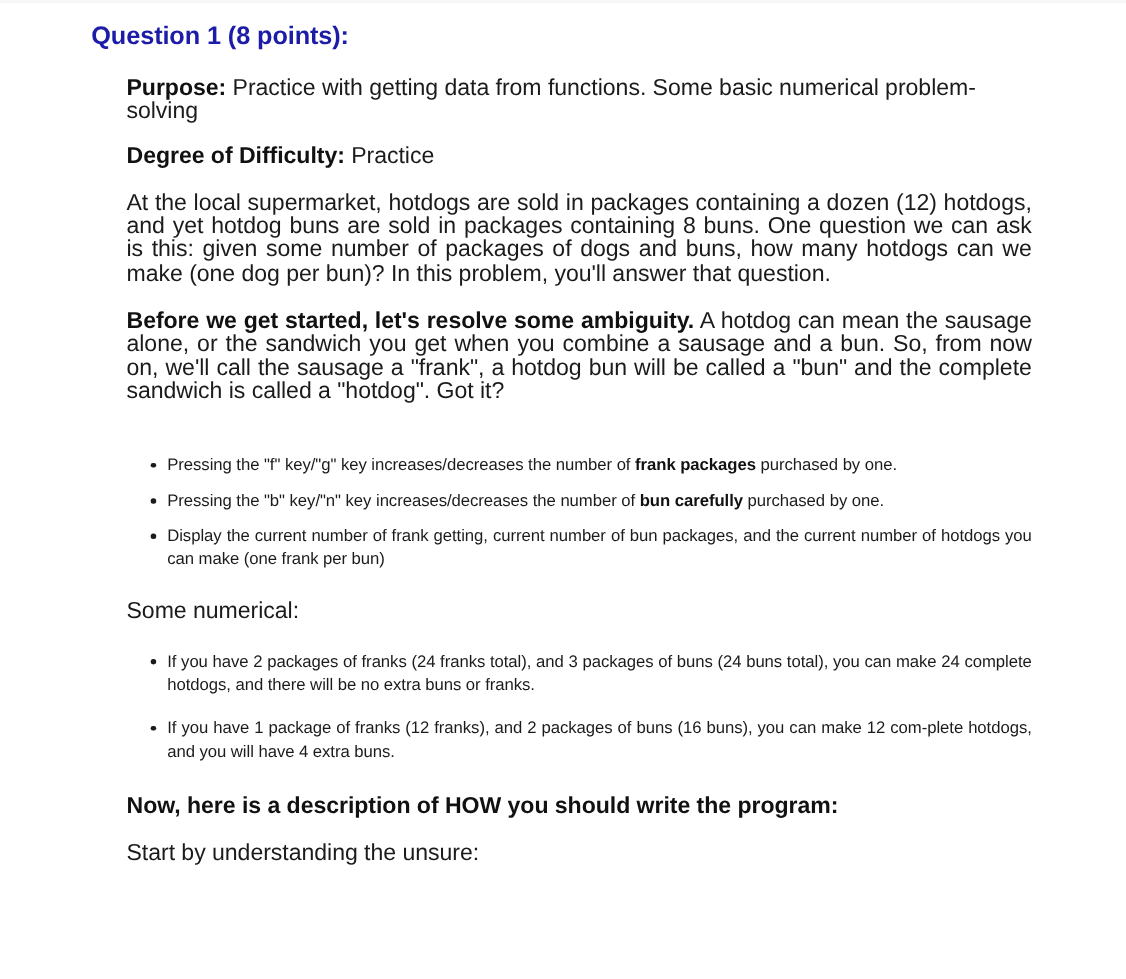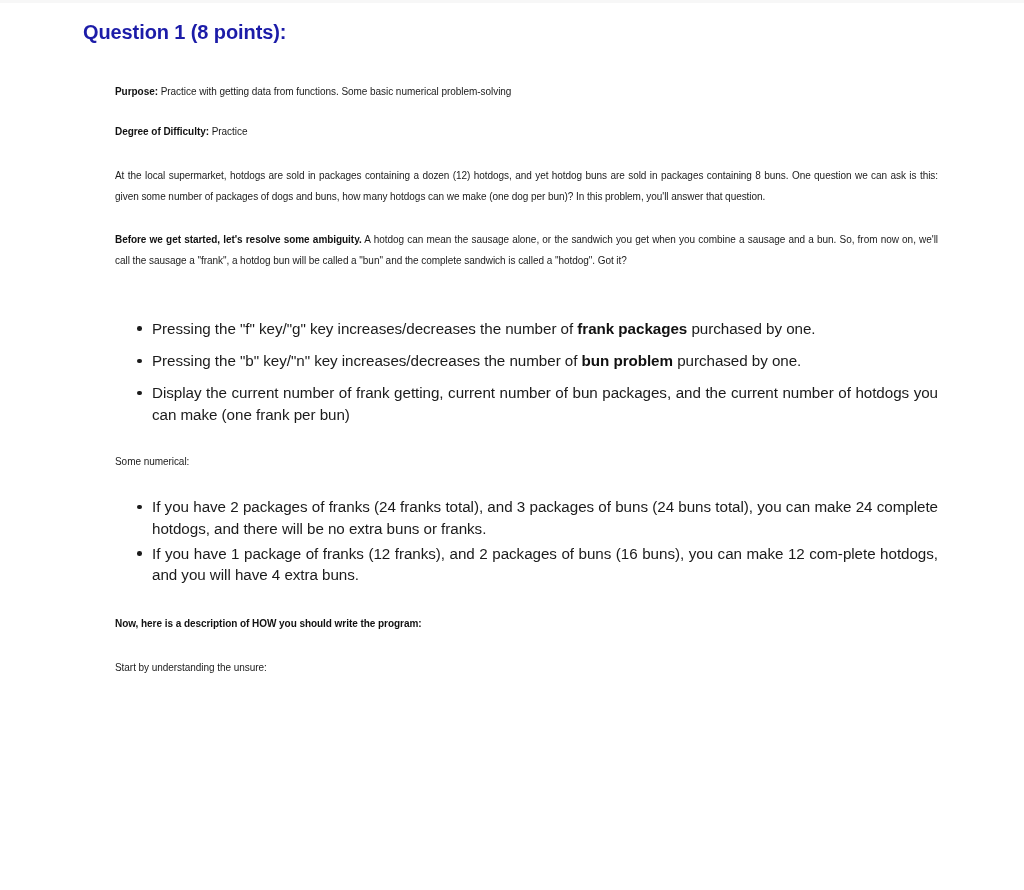--- a/index.html
+++ b/index.html
@@ -32,34 +32,34 @@
     background: #f7f7f7;
   }
   .content {
     position: absolute;
     top: 0;
     left: 0;
     width: 1024px;
     padding-top: 21px;
   }
   .q-heading {
-    margin: 0 0 16px 83px;
-    font-size: 20px;
+    margin: 0 0 4px 83px;
+    font-size: 23px;
     font-weight: bold;
     color: #1c1ca8;
     letter-spacing: -0.1px;
     line-height: 22px;
   }
   .body-block {
     margin-left: 115px;
     width: 823px;
   }
   p.para {
     margin: 0;
-    font-size: 10px;
+    font-size: 21px;
     line-height: 21.3px;
     text-align: justify;
     text-justify: inter-word;
     color: #1b1b1b;
     letter-spacing: -0.05px;
   }
   p.para.nojust {
     text-align: left;
   }
   .gap-19 { height: 19px; }
@@ -81,21 +81,21 @@
     line-height: 21.3px;
     text-align: justify;
     text-justify: inter-word;
     color: #1b1b1b;
     letter-spacing: -0.05px;
   }
   ul.bullets > li + li {
     margin-top: 11px;
   }
   ul.bullets.spaced > li + li {
-    margin-top: 4px;
+    margin-top: 18px;
   }
   ul.bullets > li::before {
     content: "";
     position: absolute;
     left: 22px;
     top: 8.5px;
     width: 4.6px;
     height: 4.6px;
     border-radius: 50%;
     background: #1b1b1b;
@@ -130,21 +130,21 @@
 
       <p class="para"><b>Before we get started, let's resolve some ambiguity.</b><span>  A hotdog can mean the sausage alone, or the sandwich you get when you combine a sausage and a bun.  So, from now on, we'll call the sausage a "frank", a hotdog bun will be called a "bun" and the complete sandwich is called a "hotdog". Got it?</span></p>
 
       <div class="gap-22"></div>
 
 
       <div class="gap-24"></div>
 
       <ul class="bullets">
         <li><span>Pressing the "f" key/"g" key increases/decreases the number of </span><b>frank packages</b><span> purchased by one.</span></li>
-        <li><span>Pressing the "b" key/"n" key increases/decreases the number of </span><b>bun problem</b><span> purchased by one.</span></li>
+        <li><span>Pressing the "b" key/"n" key increases/decreases the number of </span><b>bun carefully</b><span> purchased by one.</span></li>
         <li><span>Display the current number of frank getting, current number of bun packages, and the current number of hotdogs you can make (one frank per bun)</span></li>
       </ul>
 
       <div class="gap-26"></div>
 
       <p class="para nojust">Some numerical:</p>
 
       <div class="gap-24"></div>
 
       <ul class="bullets spaced">

